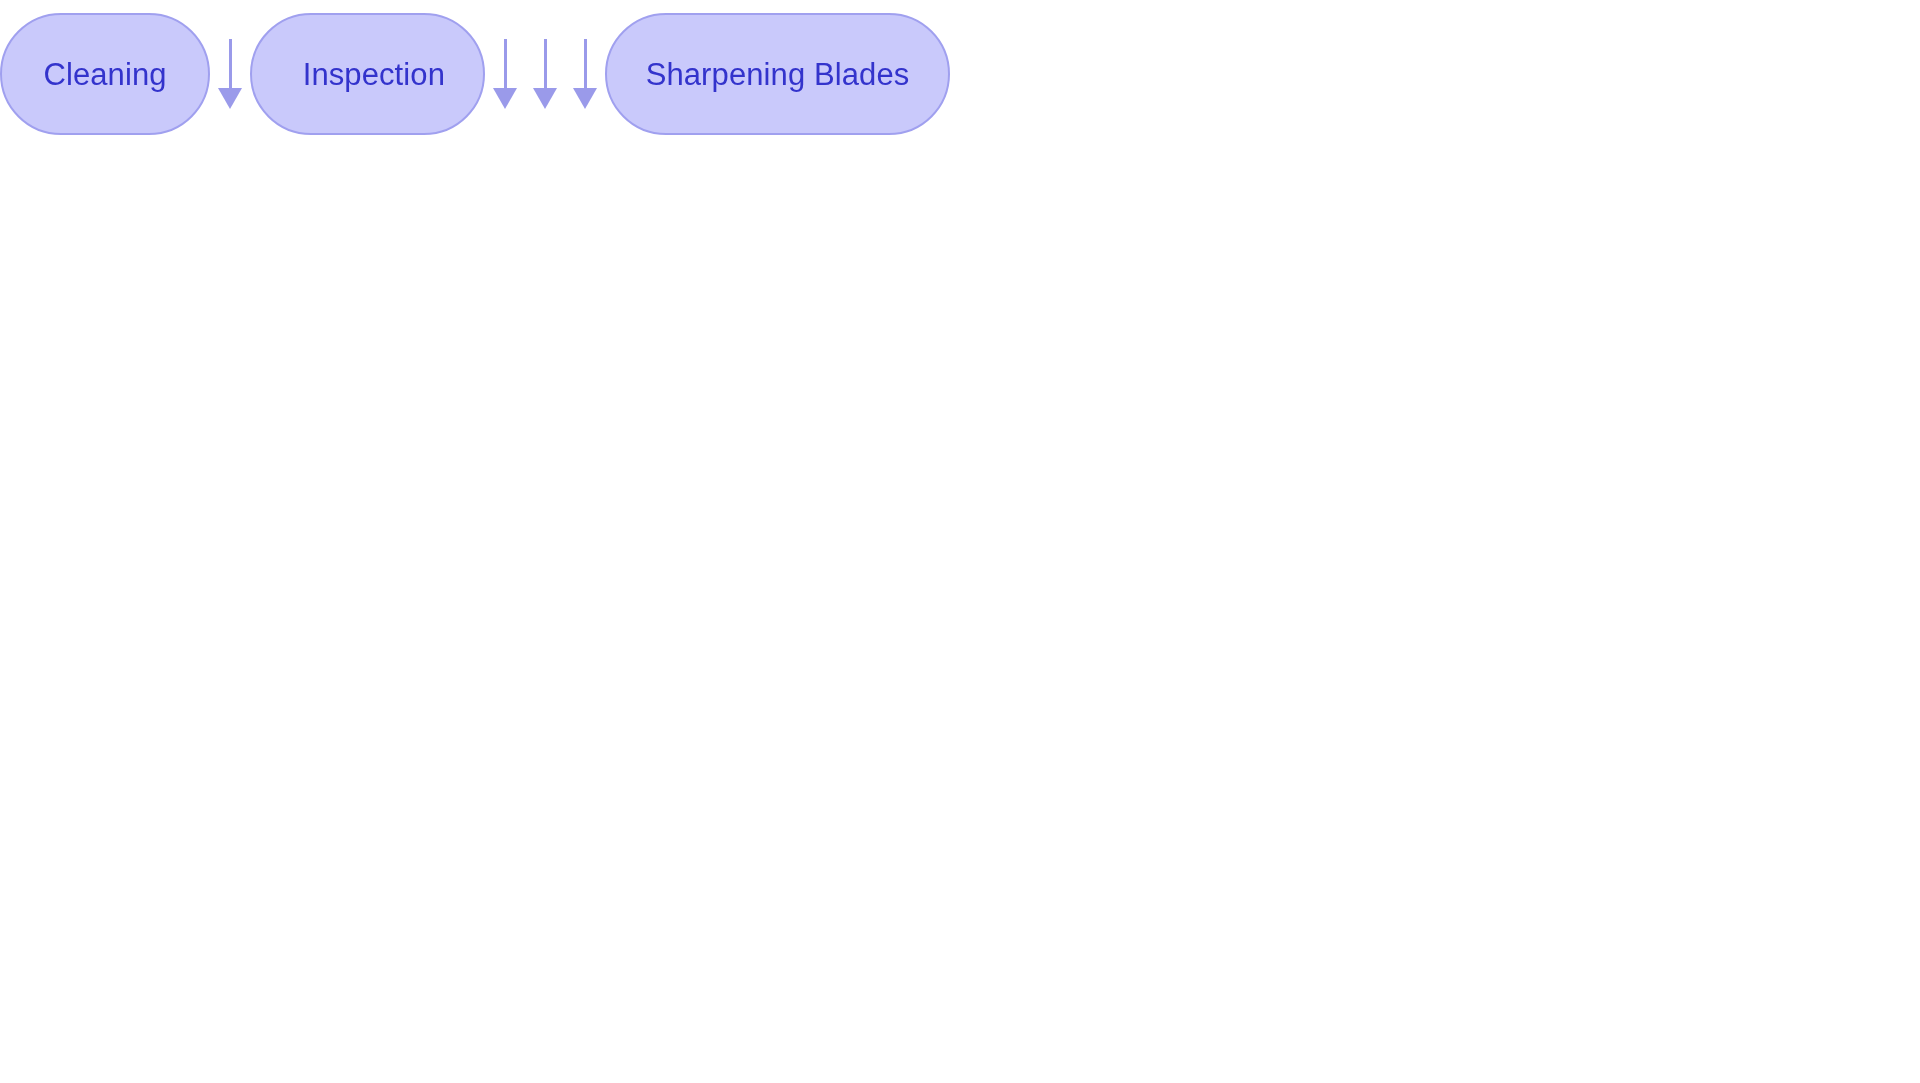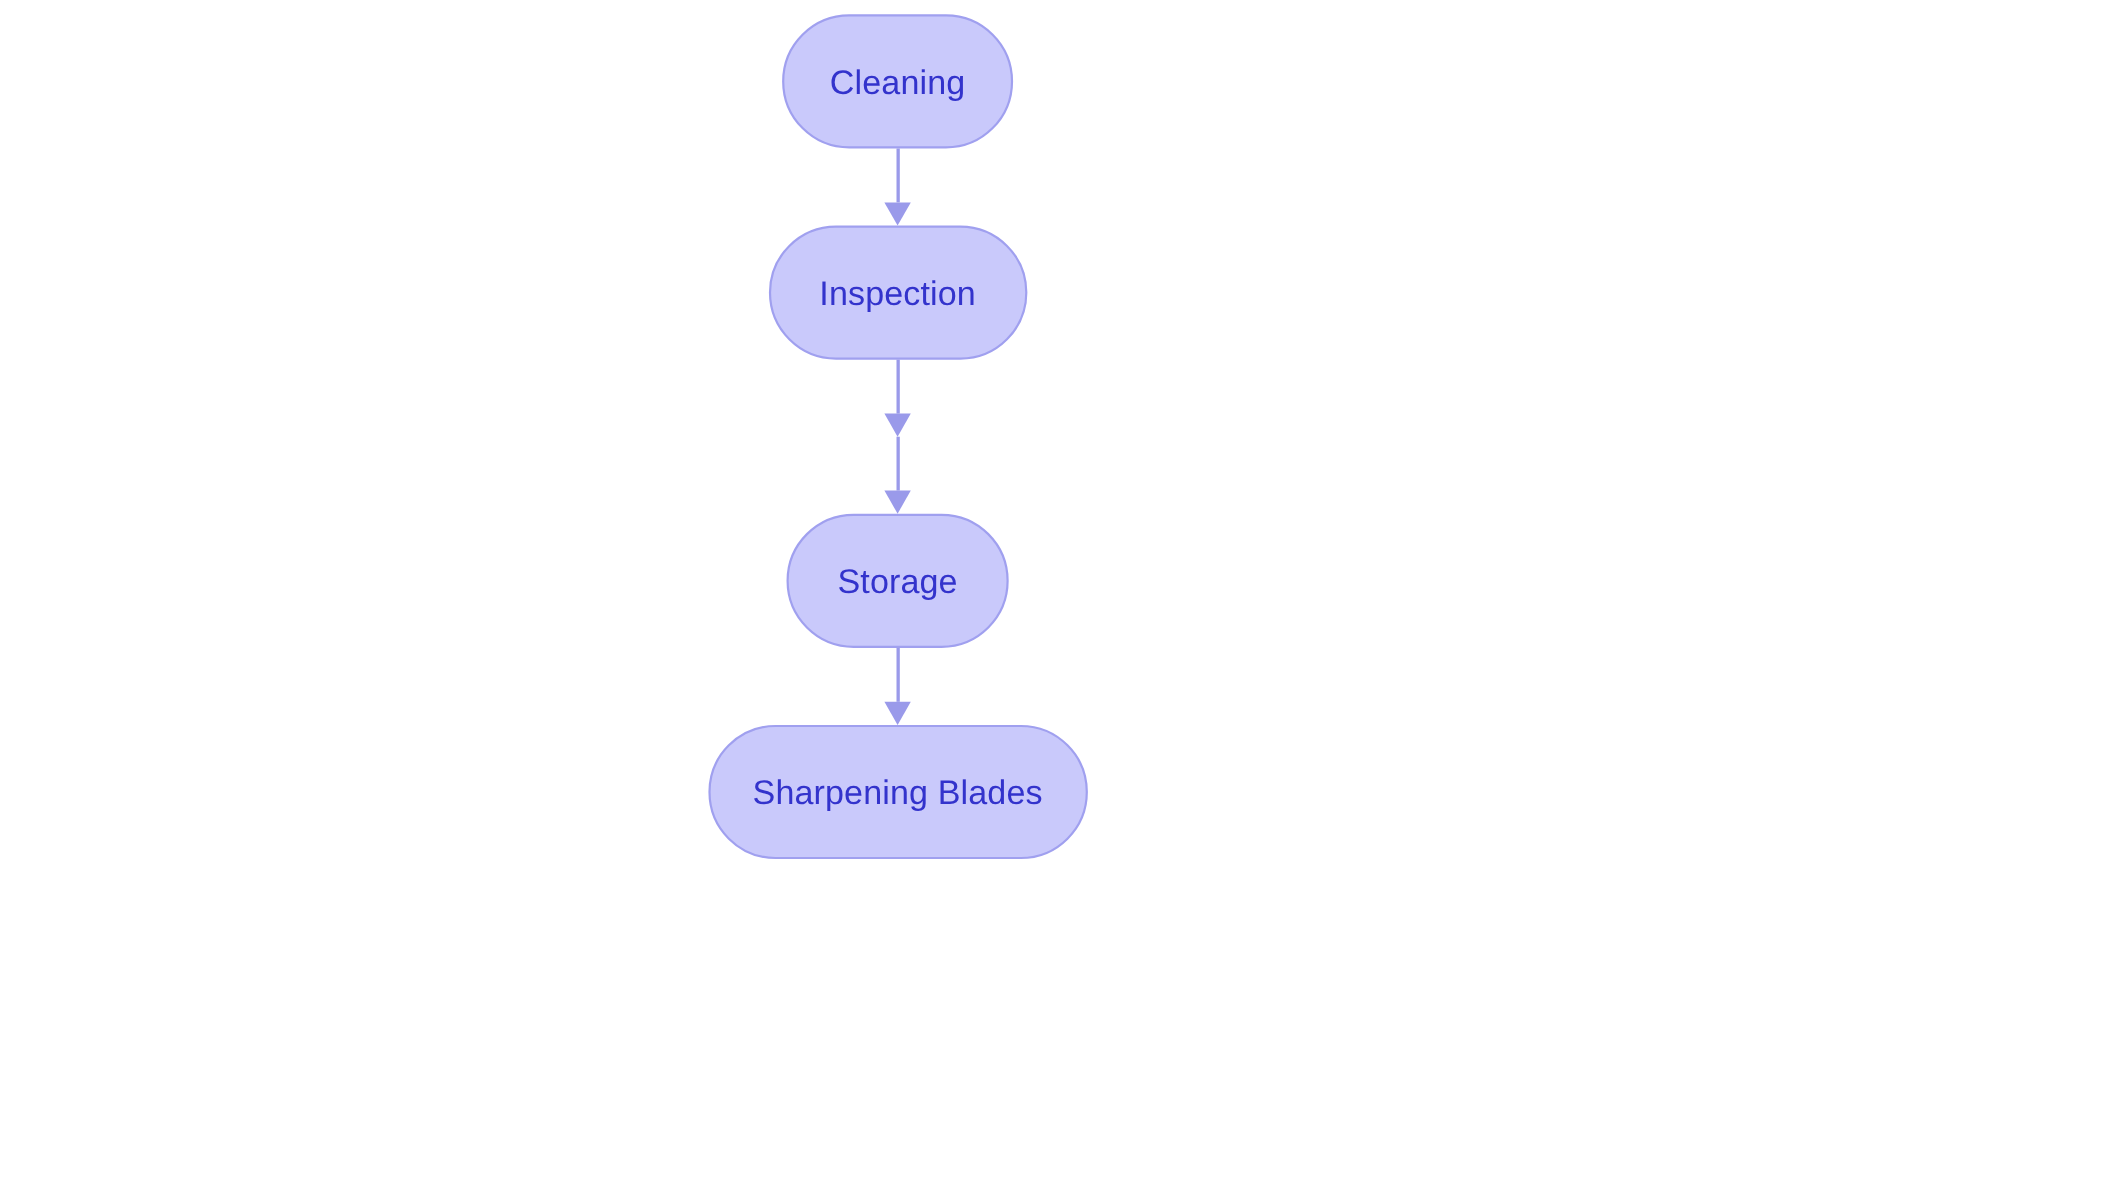--- a/index.html
+++ b/index.html
@@ -22,21 +22,21 @@
     background: #ffffff;
   }
 
   
   #flow-stack {
     position: absolute;
     left: 0;
     top: 13px;
     width: 1632px;
     display: flex;
-    flex-direction: column;
+    flex-direction: row;
     align-items: center;
   }
 
   .flow-node {
     box-sizing: border-box;
     height: 122px;
     background: #c9c9fb;
     border: 2px solid #a0a0ef;
     border-radius: 61px;
     display: flex;
@@ -87,38 +87,35 @@
 
     <div class="flow-node" style="width:210px;">
       <span class="node-label">Cleaning</span>
     </div>
 
     <div class="flow-connector">
       <div class="connector-stem"></div>
       <div class="connector-arrowhead"></div>
     </div>
 
-    <div class="flow-node" style="width:235px;">
+    <div class="flow-node" style="width:235px;justify-content:flex-end;">
       <span class="node-label">Inspection</span>
     </div>
 
     <div class="flow-connector">
       <div class="connector-stem"></div>
       <div class="connector-arrowhead"></div>
     </div>
 
 
     <div class="flow-connector">
       <div class="connector-stem"></div>
       <div class="connector-arrowhead"></div>
     </div>
 
-    <div class="flow-node" style="width:202px;">
-      <span class="node-label">Storage</span>
-    </div>
 
     <div class="flow-connector">
       <div class="connector-stem"></div>
       <div class="connector-arrowhead"></div>
     </div>
 
     <div class="flow-node" style="width:345px;">
       <span class="node-label">Sharpening Blades</span>
     </div>
 

